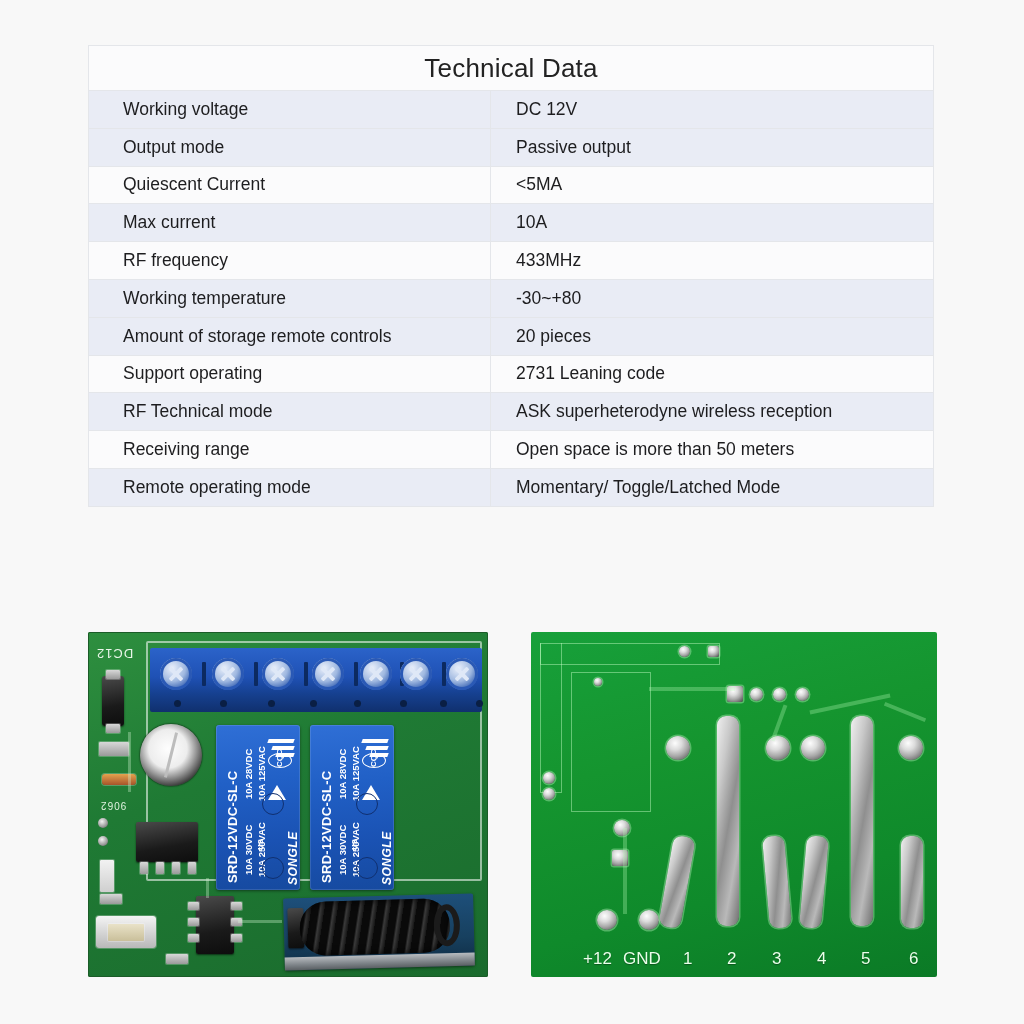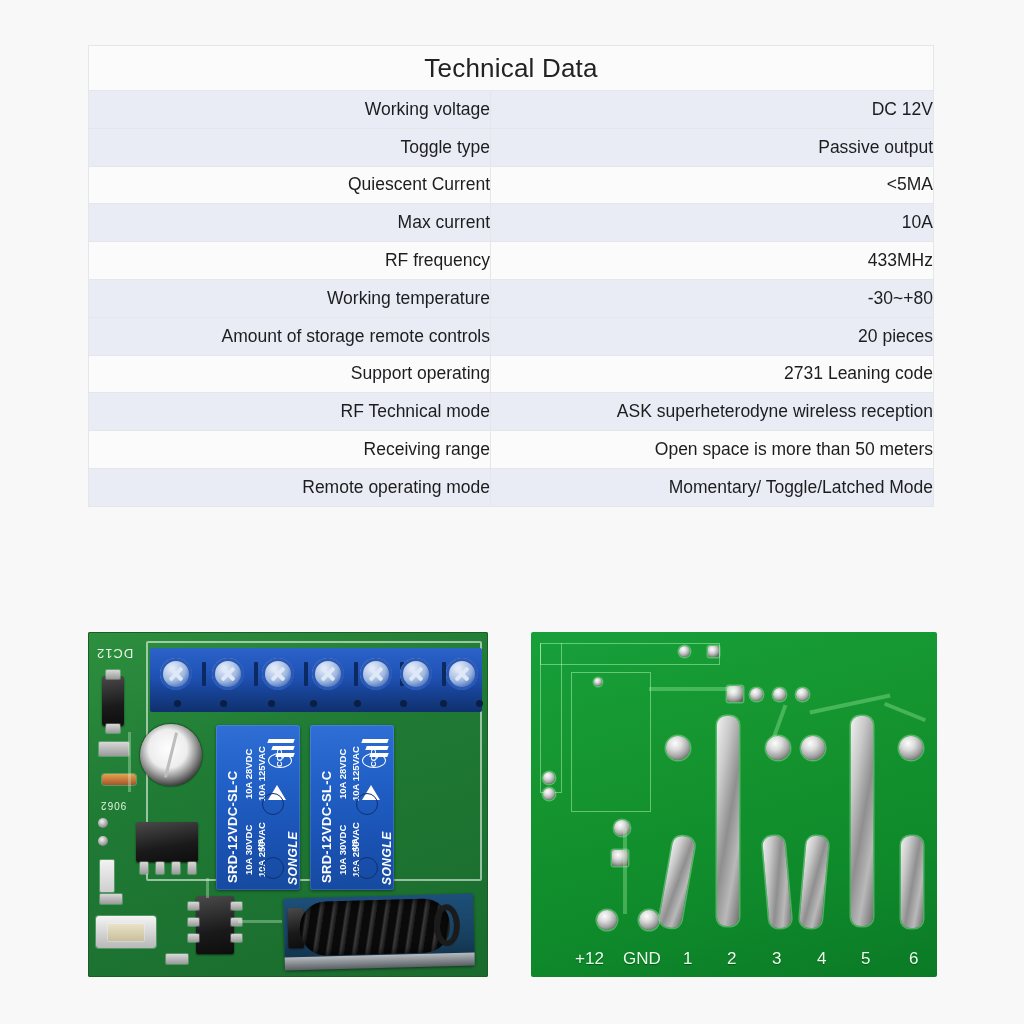--- a/index.html
+++ b/index.html
@@ -13,21 +13,21 @@
 
   
   .spec-table {
     position: absolute;
     left: 88px; top: 45px;
     width: 846px;
     border-collapse: collapse;
     border: 1px solid #e2e2e6;
     background: #fbfbfc;
   }
-  .spec-table td, .spec-table th { border: 1px solid #e4e6ea; text-align: right; }
+  .spec-table td, .spec-table th { border: 1px solid #e4e6ea; }
   .title-row th {
     background: #fbfbfc;
     font-weight: 400;
     font-size: 26px;
     color: #222;
     text-align: center;
     height: 45px;
     letter-spacing: .2px;
   }
   .spec-table tbody tr { height: 37.8px; }
@@ -187,21 +187,21 @@
       <tr class="title-row">
         <th colspan="2">Technical Data</th>
       </tr>
     </thead>
     <tbody>
       <tr class="odd">
           <td class="label">Working voltage</td>
           <td class="value">DC 12V</td>
         </tr>
       <tr class="odd">
-          <td class="label">Toggle type</td>
+          <td class="label">Output mode</td>
           <td class="value">Passive output</td>
         </tr>
       <tr class="even">
           <td class="label">Quiescent Current</td>
           <td class="value">&lt;5MA</td>
         </tr>
       <tr class="odd">
           <td class="label">Max current</td>
           <td class="value">10A</td>
         </tr>
@@ -384,21 +384,21 @@
       <div class="bbar" style="left:272px; top:204px; width:22px; height:92px; transform:rotate(5deg);"></div>
       <div class="bbar" style="left:370px; top:204px; width:22px; height:92px;"></div>
       <div class="bpad" style="left:368px; top:104px; width:24px; height:24px;"></div>
 
       <div class="btrace" style="left:118px; top:55px;  width:86px; height:4px;"></div>
       <div class="btrace" style="left:246px; top:72px;  width:4px;  height:38px; transform:rotate(20deg);"></div>
       <div class="btrace" style="left:278px; top:70px;  width:82px; height:4px; transform:rotate(-12deg);"></div>
       <div class="btrace" style="left:352px; top:78px;  width:44px; height:4px; transform:rotate(22deg);"></div>
       <div class="btrace" style="left:92px;  top:196px; width:4px;  height:86px;"></div>
 
-      <div class="blabel" style="left:44px;">+12</div>
+      <div class="blabel" style="left:52px;">+12</div>
       <div class="blabel" style="left:92px;">GND</div>
       <div class="blabel" style="left:152px;">1</div>
       <div class="blabel" style="left:196px;">2</div>
       <div class="blabel" style="left:241px;">3</div>
       <div class="blabel" style="left:286px;">4</div>
       <div class="blabel" style="left:330px;">5</div>
       <div class="blabel" style="left:378px;">6</div>
     </div>
 
   </div>

